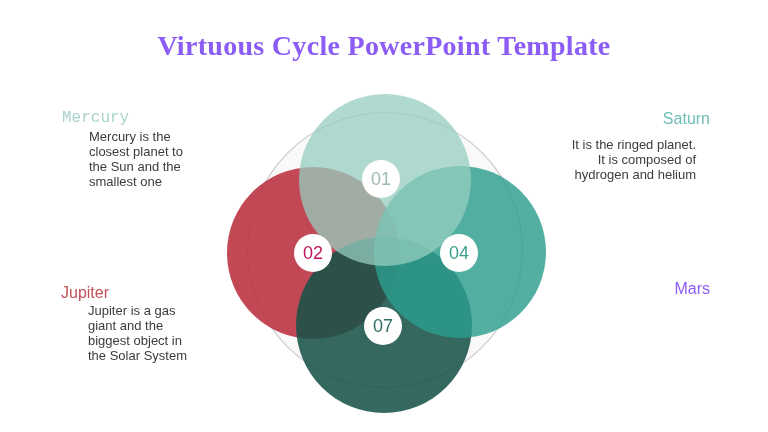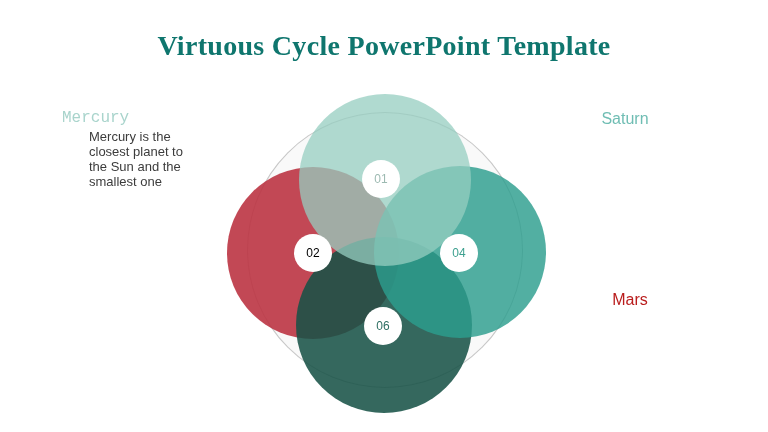--- a/index.html
+++ b/index.html
@@ -3,52 +3,52 @@
 <meta charset="utf-8">
 <style>
   html,body{margin:0;padding:0;background:#ffffff;}
   .slide{
     position:relative;width:768px;height:432px;background:#ffffff;overflow:hidden;
     font-family:"Liberation Sans",sans-serif;
   }
   .slide-title{
     position:absolute;top:30px;left:0;width:768px;text-align:center;
     font-family:"Liberation Serif",serif;font-weight:bold;font-size:28px;
-    color:#0f766e;letter-spacing:0.3px;margin:0;
+    color:#8b5cf6;letter-spacing:0.3px;margin:0;
   }
   
   .panel{position:absolute;}
   .panel-heading{font-size:16px;line-height:19px;font-weight:400;margin:0;}
   .panel-body{
     font-size:13px;line-height:15px;color:#3c3c3c;white-space:pre-line;margin:0;
   }
   .panel-left{text-align:left;}
   .panel-left .panel-body{margin-left:27px;margin-top:1px;}
-  .panel-right{text-align:center;}
+  .panel-right{text-align:right;}
   .panel-right .panel-body{padding-right:14px;margin-top:9px;}
   .panel-mercury{left:62px;top:109px;width:135px;}
   .panel-jupiter{left:61px;top:283px;width:140px;}
   .panel-saturn{right:58px;top:109px;width:170px;}
   .panel-mars{right:58px;top:279px;width:160px;}
   
   .diagram{position:absolute;left:0;top:0;width:768px;height:432px;}
   .outer-ring{
     position:absolute;left:247px;top:112px;width:276px;height:276px;border-radius:50%;
     border:1px solid rgba(150,150,150,0.5);background:rgba(130,130,130,0.05);
     box-sizing:border-box;
   }
   .circle{position:absolute;border-radius:50%;}
   .c-left  {left:227px;top:167px;width:172px;height:172px;}
   .c-bottom{left:296px;top:237px;width:176px;height:176px;}
   .c-right {left:374px;top:166px;width:172px;height:172px;}
   .c-top   {left:299px;top:94px; width:172px;height:172px;}
   .badge{
     position:absolute;width:38px;height:38px;border-radius:50%;background:#ffffff;
     display:flex;align-items:center;justify-content:center;
-    font-size:12px;line-height:1;
+    font-size:18px;line-height:1;
   }
   .badge-1{left:362px;top:160px;}
   .badge-2{left:294px;top:234px;}
   .badge-3{left:440px;top:234px;}
   .badge-4{left:364px;top:307px;}
 </style>
 </head>
 <body>
 
 <div class="slide">
@@ -58,41 +58,51 @@
   <div class="diagram">
     <div class="outer-ring"></div>
     <div class="circle c-left" style="background: rgba(187, 52, 66, 0.9);"></div>
     <div class="circle c-bottom" style="background: rgba(23, 82, 70, 0.87);"></div>
     <div class="circle c-right" style="background: rgba(44, 158, 142, 0.82);"></div>
     <div class="circle c-top" style="background: rgba(150, 205, 192, 0.75);"></div>
 
     <div class="badge badge-1" style="color: rgb(157, 186, 178);">
       <span>01</span>
     </div>
-    <div class="badge badge-2" style="color: #000000; align-items: center;">
+    <div class="badge badge-2" style="color: #be185d; align-items: center;">
       <span>02</span>
     </div>
     <div class="badge badge-3" style="color: rgb(61, 160, 143);">
       <span>04</span>
     </div>
     <div class="badge badge-4" style="color: rgb(46, 111, 99);">
-      <span>06</span>
+      <span>07</span>
     </div>
   </div>
 
   <div class="panel panel-left panel-mercury">
     <p class="panel-heading" style="color: rgb(169, 212, 204); font-family: Liberation Mono, monospace;">Mercury</p>
     <p class="panel-body">Mercury is the
 closest planet to
 the Sun and the
 smallest one</p>
   </div>
 
   <div class="panel panel-right panel-saturn">
     <p class="panel-heading" style="color: rgb(111, 189, 179);">Saturn</p>
+    <p class="panel-body">It is the ringed planet.
+It is composed of
+hydrogen and helium</p>
   </div>
 
+  <div class="panel panel-left panel-jupiter">
+    <p class="panel-heading" style="color: rgb(194, 80, 88);">Jupiter</p>
+    <p class="panel-body">Jupiter is a gas
+giant and the
+biggest object in
+the Solar System</p>
+  </div>
 
   <div class="panel panel-right panel-mars">
-    <p class="panel-heading" style="color: #b91c1c; margin-top: 11px;">Mars</p>
+    <p class="panel-heading" style="color: #8b5cf6;">Mars</p>
   </div>
 
 </div>
 
 </body></html>

